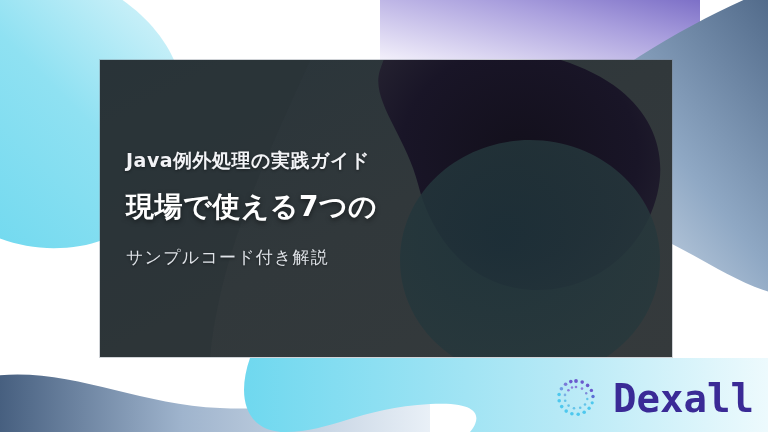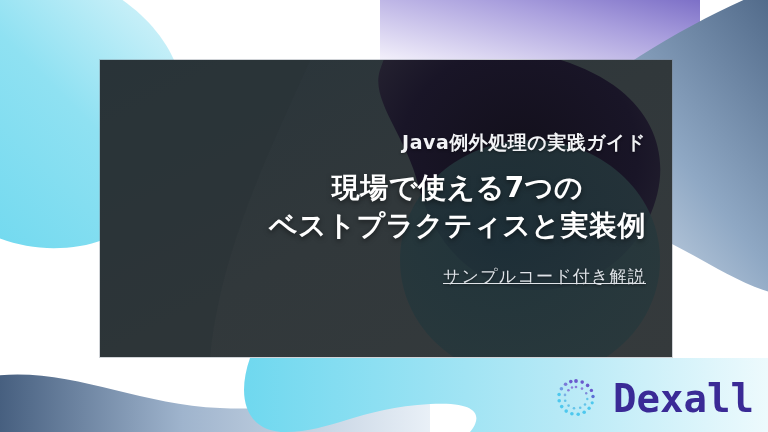--- a/index.html
+++ b/index.html
@@ -46,21 +46,21 @@
     inset: 0;
     width: 572px;
     height: 297px;
   }
 
   .card-inner {
     position: absolute;
     inset: 0;
     display: flex;
     flex-direction: column;
-    align-items: flex-end;
+    align-items: flex-start;
     justify-content: center;
     text-align: center;
     z-index: 5;
     padding: 0 26px;
     box-sizing: border-box;
   }
 
   .eyebrow {
     color: #f2f3f6;
     font-size: 19px;
@@ -83,21 +83,20 @@
   .headline .ln { display: block; white-space: nowrap; }
 
   .caption {
     color: #dfe3e8;
     font-size: 17px;
     font-weight: 400;
     letter-spacing: 1.2px;
     line-height: 1.2;
     margin: 22px 0 0 0;
     text-shadow: 0 1px 3px rgba(0,0,0,0.45);
-    text-decoration: underline;
   }
 
   
   .logo {
     position: absolute;
     right: 14px;
     bottom: 8px;
     display: flex;
     align-items: center;
     gap: 12px;
@@ -190,21 +189,20 @@
       <path fill="url(#gTealBlob)" d="M 560,200 C 560,268 500,320 430,320 C 360,320 300,268 300,200 C 300,132 360,80 430,80 C 500,80 560,132 560,200 Z" opacity="0.85"></path>
 
       <path fill="#2a3337" opacity="0.55" d="M 0,0 L 210,0 C 170,90 120,190 110,297 L 0,297 Z"></path>
     </svg>
 
     <div class="card-inner">
       <p class="eyebrow">Java例外処理の実践ガイド</p>
 
       <h1 class="headline">
         <span class="ln">現場で使える7つの</span>
-        <span class="ln">ベストプラクティスと実装例</span>
       </h1>
 
       <p class="caption">サンプルコード付き解説</p>
     </div>
   </div>
 
   <div class="logo">
     <svg class="logo-mark" viewBox="0 0 50 50">
       <g>
         <circle cx="25.0" cy="7.0" r="1.9" fill="#6a5acd"></circle>

